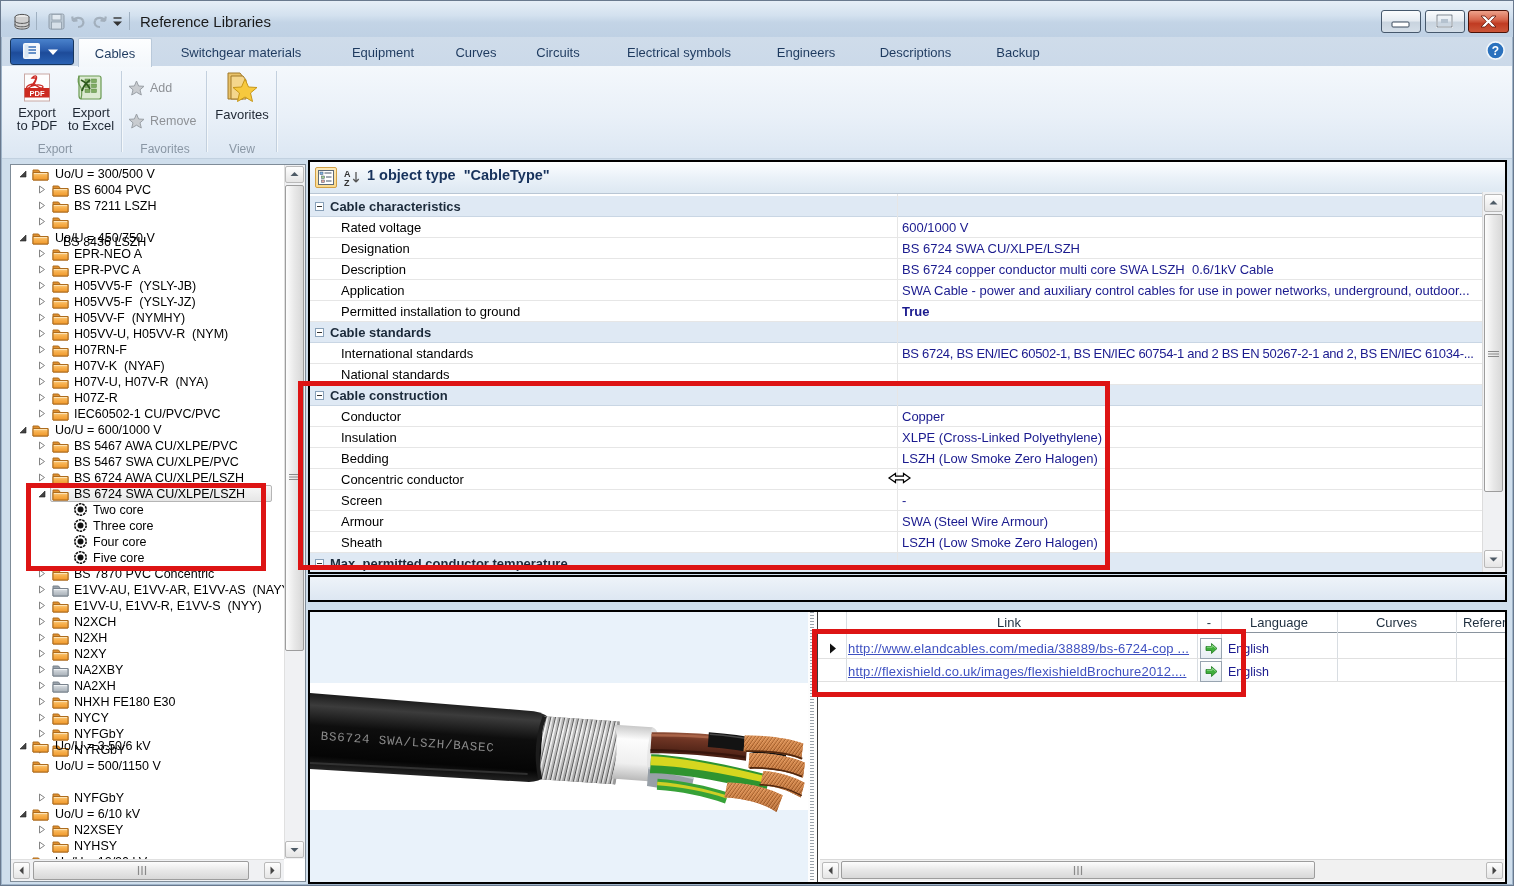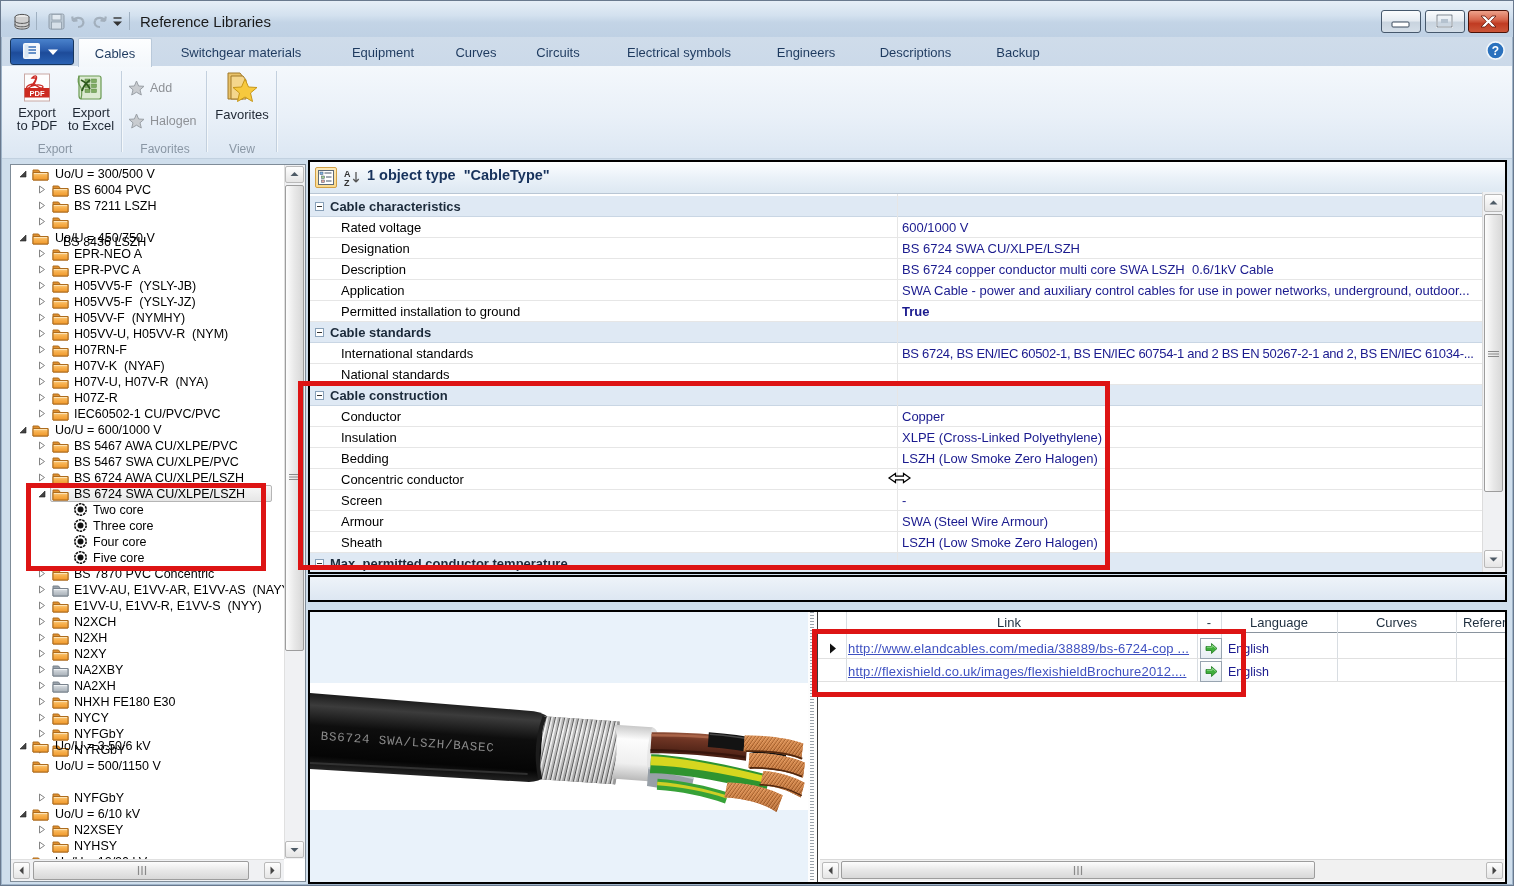--- a/index.html
+++ b/index.html
@@ -135,21 +135,21 @@
 
 <div class="vsep" style="left:121px;"></div>
 <div class="vsep" style="left:206px;"></div>
 <div class="vsep" style="left:276px;"></div>
 <div class="glabel" style="left:30px;width:50px;">Export</div>
 <div class="glabel" style="left:135px;width:60px;">Favorites</div>
 <div class="glabel" style="left:212px;width:60px;">View</div>
 <div class="btnlabel abs" style="left:9px;top:106px;width:56px;">Export<br>to PDF</div>
 <div class="btnlabel abs" style="left:61px;top:106px;width:60px;">Export<br>to Excel</div>
 <div class="graylabel abs" style="left:150px;top:81px;">Add</div>
-<div class="graylabel abs" style="left:150px;top:114px;">Halogen</div>
+<div class="graylabel abs" style="left:150px;top:114px;">Remove</div>
 <div class="btnlabel abs" style="left:212px;top:108px;width:60px;">Favorites</div>
 
 <div class="winbtn" id="btn-min"></div>
 <div class="winbtn" id="btn-max"></div>
 <div class="winbtn" id="btn-close"></div>
 
 <svg class="abs" style="left:13px;top:13px;" width="18" height="18">
  <ellipse cx="9" cy="4" rx="7" ry="2.6" fill="#e8e8e8" stroke="#555" stroke-width="1"></ellipse>
  <path d="M2,4 v9.5 c0,1.5 3.1,2.6 7,2.6 s7,-1.1 7,-2.6 V4" fill="#d0d0d0" stroke="#555" stroke-width="1"></path>
  <path d="M2,7.8 c0,1.5 3.1,2.6 7,2.6 s7,-1.1 7,-2.6 M2,11.2 c0,1.5 3.1,2.6 7,2.6 s7,-1.1 7,-2.6" fill="none" stroke="#555" stroke-width="1"></path>

